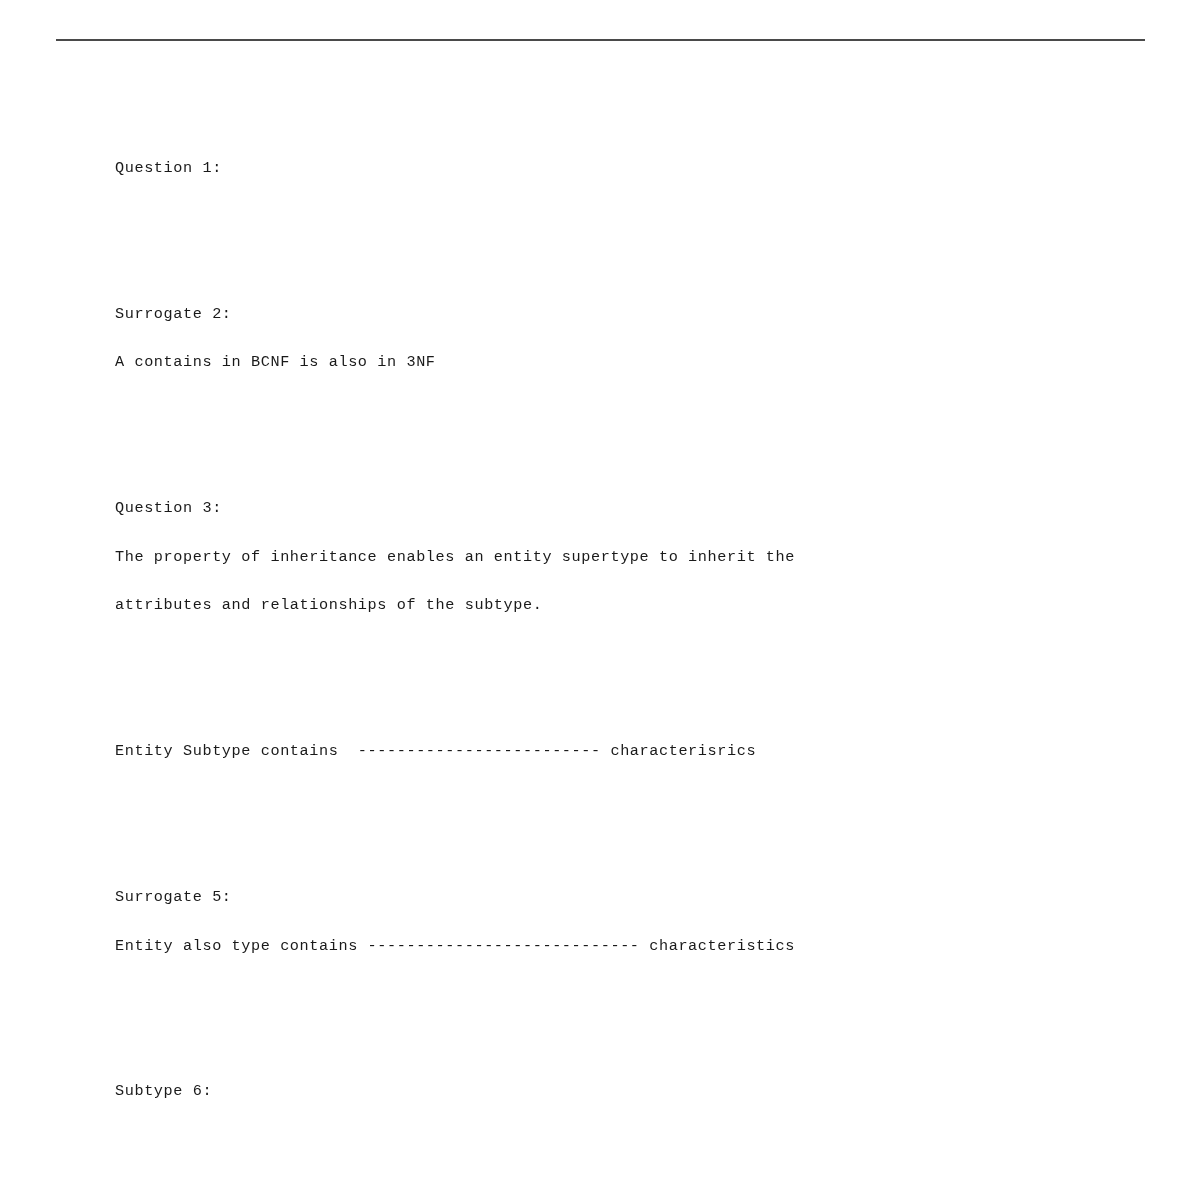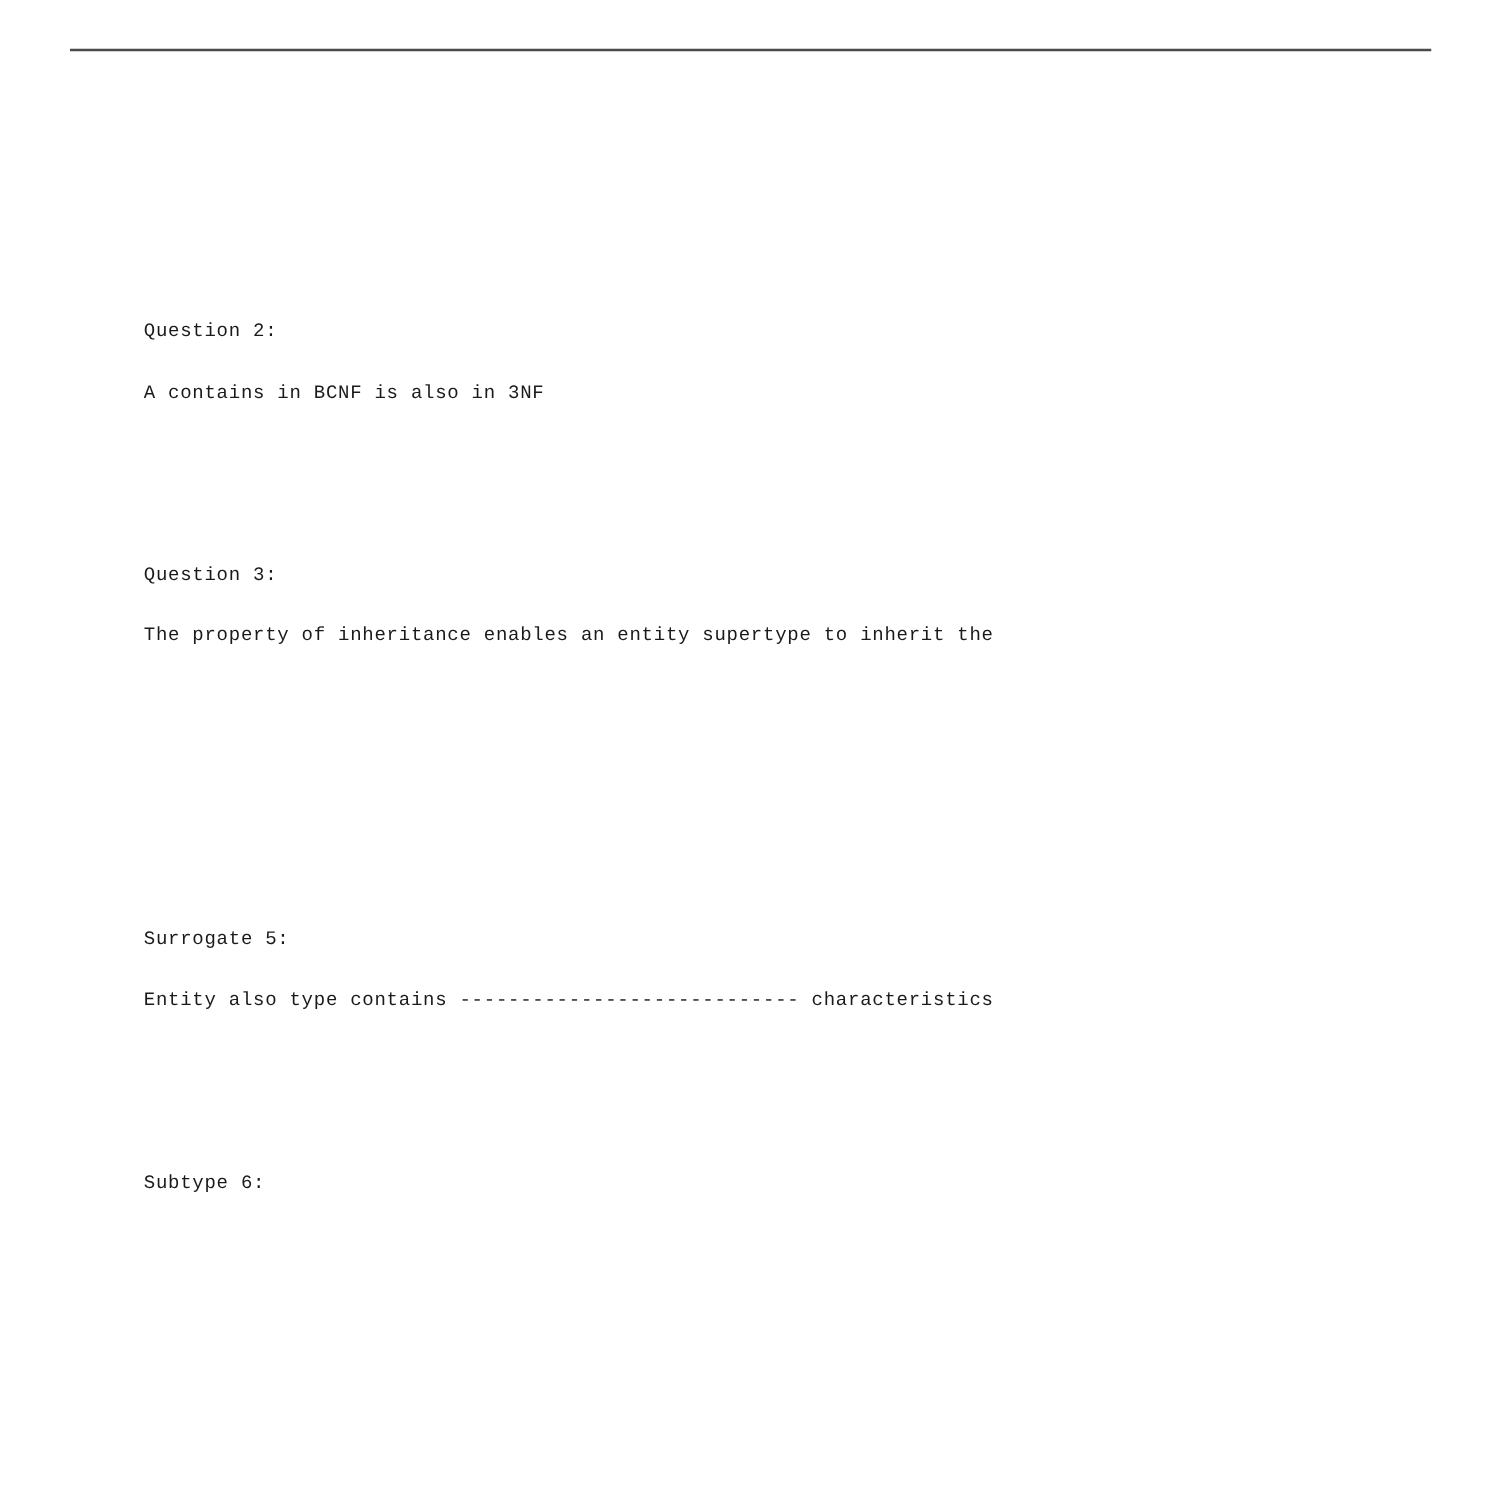--- a/index.html
+++ b/index.html
@@ -41,33 +41,36 @@
     }
   </style>
 </head>
 <body>
 
 <div class="top-rule"></div>
 
 <div class="doc">
 
   <div class="question">
+    <span class="line">Question 1:</span>
   </div>
 
   <div class="question">
-    <span class="line">Question 2:</span>
+    <span class="line">Surrogate 2:</span>
     <span class="line">A contains in BCNF is also in 3NF</span>
   </div>
 
   <div class="question">
     <span class="line">Question 3:</span>
     <span class="line">The property of inheritance enables an entity supertype to inherit the</span>
+    <span class="line">attributes and relationships of the subtype.</span>
   </div>
 
   <div class="question">
+    <span class="line">Entity Subtype contains  ------------------------- characterisrics</span>
   </div>
 
   <div class="question">
     <span class="line">Surrogate 5:</span>
     <span class="line">Entity also type contains ---------------------------- characteristics</span>
   </div>
 
   <div class="question">
     <span class="line">Subtype 6:</span>
     

